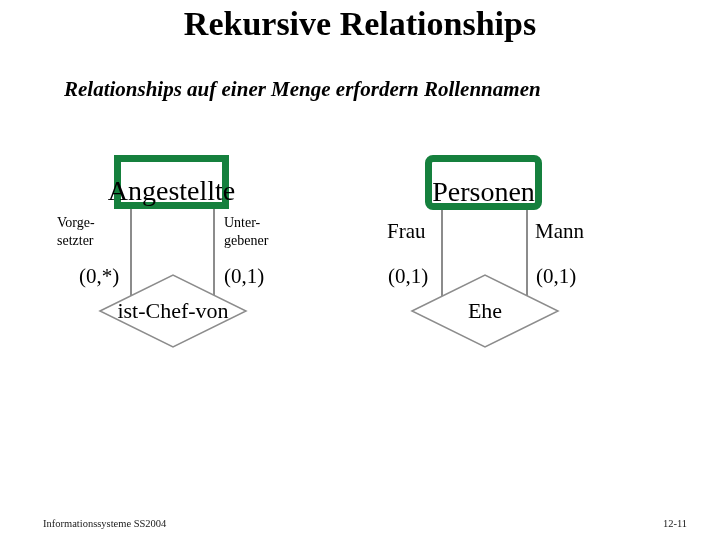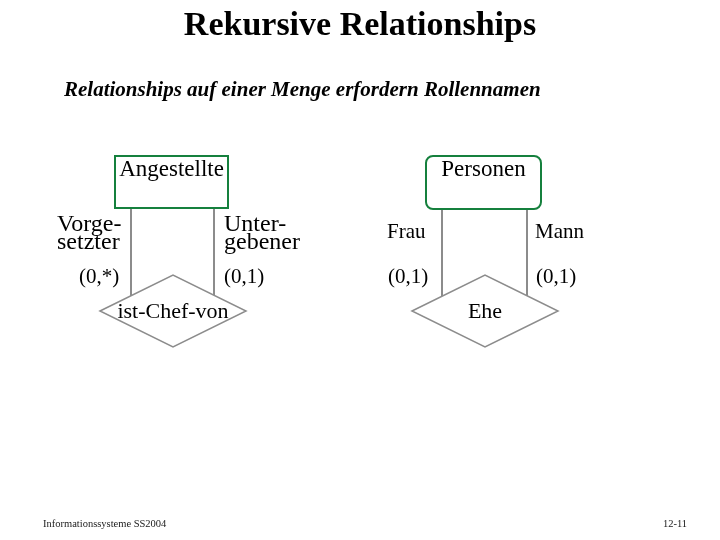--- a/index.html
+++ b/index.html
@@ -11,31 +11,31 @@
   .slide{position:absolute;inset:0;}
   .slide-title{
     position:absolute;left:0;top:6px;width:720px;text-align:center;
     font-size:34px;font-weight:bold;line-height:36px;margin:0;
   }
   .slide-subtitle{
     position:absolute;left:64px;top:76px;
     font-size:21px;font-style:italic;font-weight:600;line-height:26px;
   }
   .entity{
-    position:absolute;box-sizing:border-box;border:2px solid #15803d;background:#fff;
-    display:flex;align-items:flex-start;justify-content:center;
-    font-size:23px;line-height:23px;
+    position:absolute;box-sizing:border-box;border:7px solid #15803d;background:#fff;
+    display:flex;align-items:flex-end;justify-content:center;
+    font-size:28px;line-height:23px;
   }
   .vline{position:absolute;width:2px;background:#8c8c8c;}
   .diamond-svg{position:absolute;}
   .diamond-label{
     position:absolute;display:flex;align-items:center;justify-content:center;
     font-size:22px;line-height:22px;
   }
-  .role-label{position:absolute;font-size:24px;line-height:18px;}
+  .role-label{position:absolute;font-size:14px;line-height:18px;}
   .role-label-single{position:absolute;font-size:21px;line-height:20px;}
   .cardinality{position:absolute;font-size:21px;line-height:21px;}
   .footer-left{
     position:absolute;left:43px;top:517px;font-size:10.5px;line-height:14px;color:#1a1a1a;
   }
   .footer-right{
     position:absolute;right:33px;top:517px;font-size:10.5px;line-height:14px;color:#1a1a1a;
   }
 </style>
 </head>

